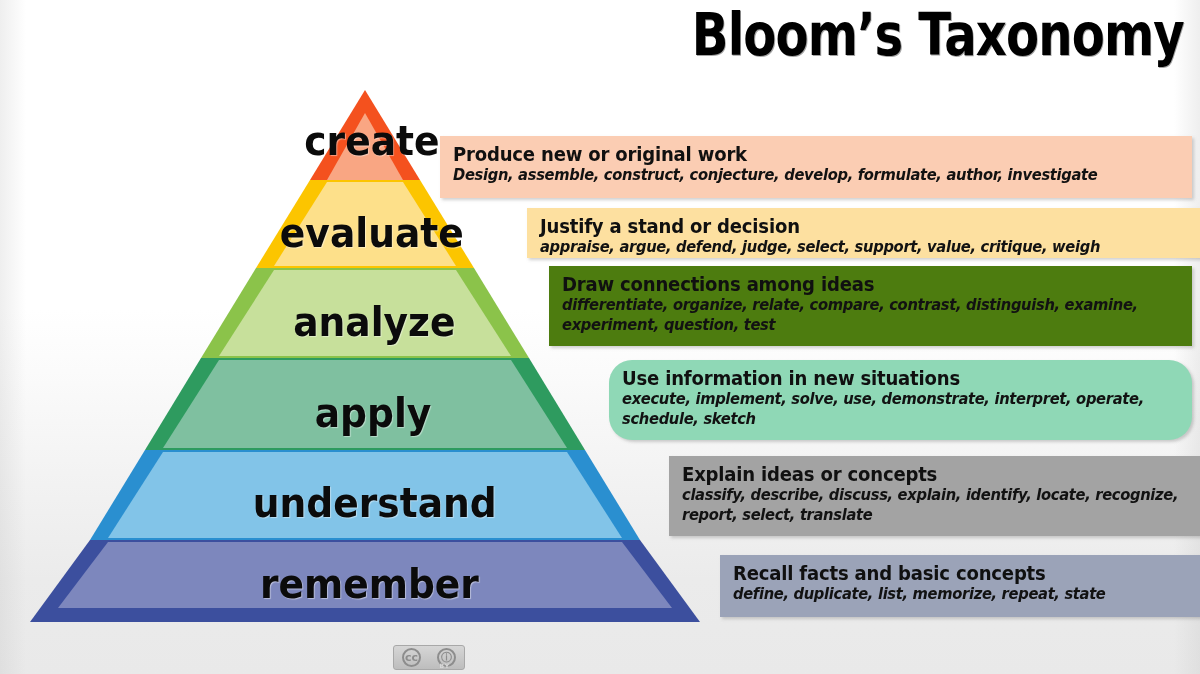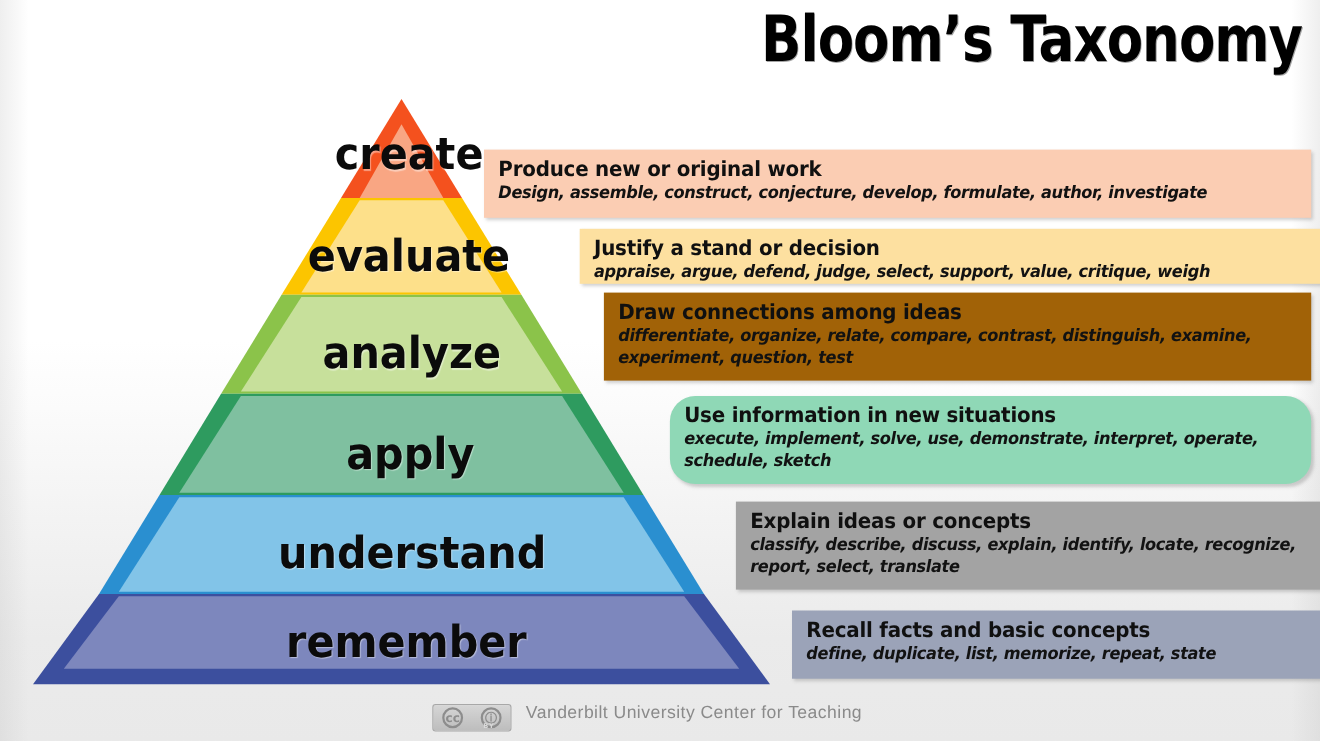--- a/index.html
+++ b/index.html
@@ -94,22 +94,21 @@
     transform-origin: left center;
   }
 
   
   #footer {
     position: absolute;
     left: 393px;
     top: 640px;
     height: 30px;
     display: flex;
-    align-items: flex-start;
-    gap: 13px;
+    align-items: flex-end;
   }
   #cc-badge {
     width: 72px;
     height: 25px;
     background: linear-gradient(to bottom, #d6d6d6, #bdbdbd);
     border: 1px solid #a8a8a8;
     border-radius: 3px;
     display: flex;
     align-items: center;
     justify-content: space-around;
@@ -205,21 +204,21 @@
 <div class="desc-box" id="box-create" style="left: 440px; top: 112px; width: 752px; height: 62px; background: rgb(251, 205, 179); margin-top: 24px;">
   <div class="desc-head">Produce new or original work</div>
   <div class="desc-verbs">Design, assemble, construct, conjecture, develop, formulate, author, investigate</div>
 </div>
 
 <div class="desc-box" id="box-evaluate" style="left: 498px; top: 208px; width: 694px; height: 50px; background: rgb(253, 224, 160); margin-left: 29px;">
   <div class="desc-head">Justify a stand or decision</div>
   <div class="desc-verbs">appraise, argue, defend, judge, select, support, value, critique, weigh</div>
 </div>
 
-<div class="desc-box" id="box-analyze" style="left: 549px; top: 266px; width: 643px; height: 80px; background: #a16207;">
+<div class="desc-box" id="box-analyze" style="left: 549px; top: 266px; width: 643px; height: 80px; background: #4d7c0f;">
   <div class="desc-head">Draw connections among ideas</div>
   <div class="desc-verbs">differentiate, organize, relate, compare, contrast, distinguish, examine, experiment, question, test</div>
 </div>
 
 <div class="desc-box" id="box-apply" style="left: 609px; top: 360px; width: 583px; height: 80px; background: rgb(143, 216, 182); border-radius: 23px;">
   <div class="desc-head">Use information in new situations</div>
   <div class="desc-verbs">execute, implement, solve, use, demonstrate, interpret, operate, schedule, sketch</div>
 </div>
 
 <div class="desc-box" id="box-understand" style="left: 669px; top: 456px; width: 602px; height: 80px; background: #a3a3a3;">
@@ -231,14 +230,13 @@
   <div class="desc-head">Recall facts and basic concepts</div>
   <div class="desc-verbs">define, duplicate, list, memorize, repeat, state</div>
 </div>
 
 <div id="footer">
   <div id="cc-badge">
     <span class="cc-circle">cc</span>
     <span class="cc-circle">ⓘ</span>
     <span id="cc-by-text">BY</span>
   </div>
-  <div id="footer-credit">Vanderbilt University Center for Teaching</div>
 </div>
 
 </body></html>

